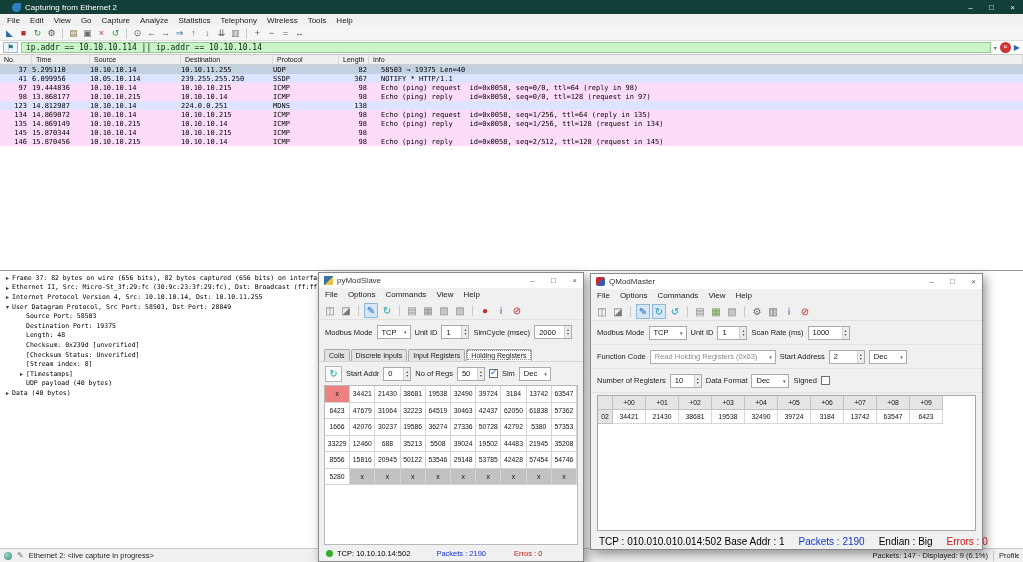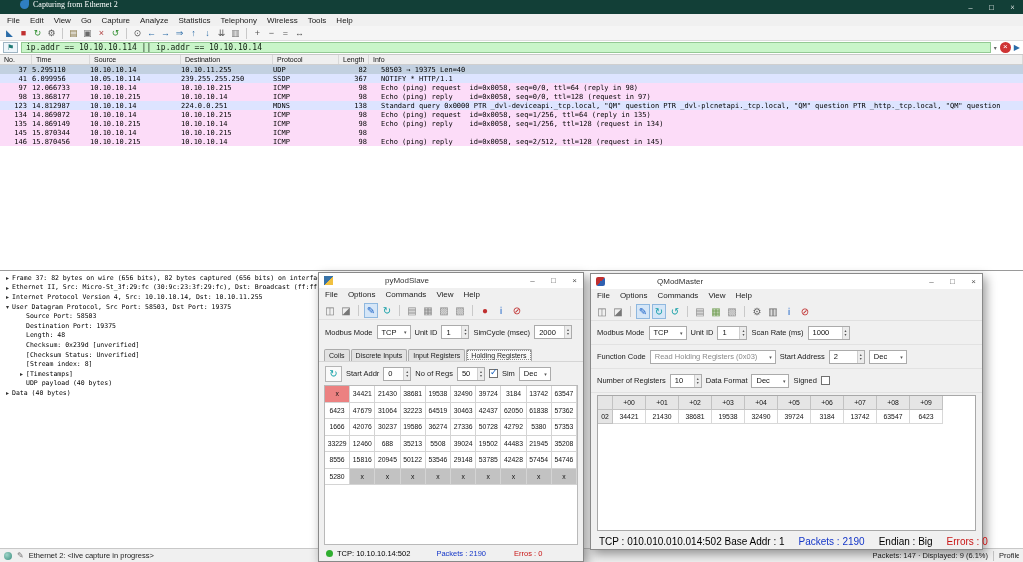--- a/index.html
+++ b/index.html
@@ -1,21 +1,21 @@
 <!DOCTYPE html>
 <html><head>
 <meta charset="utf-8">
 <style>
   *{margin:0;padding:0;box-sizing:border-box;}
   html,body{width:1023px;height:562px;overflow:hidden;}
   body{font-family:"Liberation Sans",sans-serif;background:#d4d0c8;position:relative;}
 
   
   .ws{position:absolute;left:0;top:0;width:1023px;height:562px;background:#fff;display:flex;flex-direction:column;z-index:1;}
-  .ws-titlebar{flex:0 0 14px;background:#123f37;color:#fff;display:flex;align-items:flex-start;padding-left:20px;gap:4px;font-size:8px;font-family:Liberation Serif, serif;}
+  .ws-titlebar{flex:0 0 14px;background:#123f37;color:#fff;display:flex;align-items:center;padding-left:12px;gap:4px;font-size:8px;}
   .ws-appicon{width:9px;height:9px;background:#2f7fc1;border-radius:50% 0 50% 50%;display:inline-block;}
   .ws-title{flex:1;white-space:nowrap;}
   .win-controls{display:flex;height:100%;}
   .win-btn{width:21px;display:flex;align-items:center;justify-content:center;font-size:8px;}
   .ws-menubar{flex:0 0 12px;background:#f0f0f0;display:flex;align-items:center;font-size:8px;color:#1a1a1a;padding-left:2px;}
   .menu-item{padding:0 5px;white-space:nowrap;}
   .ws-toolbar{flex:0 0 15px;background:#f5f5f5;border-bottom:1px solid #dcdcdc;display:flex;align-items:center;padding-left:3px;gap:1px;}
   .tb-icon{min-width:13px;height:13px;display:inline-flex;align-items:center;justify-content:center;font-size:9px;line-height:13px;border:1px solid transparent;}
   .tb-icon.active{background:#d5e6f7;border:1px solid #8fb8df;}
   .tb-sep{width:1px;height:11px;background:#c9c9c9;margin:0 3px;display:inline-block;}
@@ -51,21 +51,21 @@
   .ws-statusbar{flex:0 0 14px;background:#f0f0f0;border-top:1px solid #c8c8c8;display:flex;align-items:center;font-size:7.5px;color:#222;padding:0 4px;gap:5px;}
   .sb-expert{width:8px;height:8px;border-radius:50%;background:radial-gradient(circle at 35% 35%,#9fd4c8,#3a8f7f);display:inline-block;}
   .sb-comment{color:#777;font-size:8px;}
   .sb-spacer{flex:1;}
   .sb-sep{width:1px;height:10px;background:#c4c4c4;}
   .sb-profile{width:20px;overflow:hidden;white-space:nowrap;}
 
   
   .subwin{position:absolute;background:#f0f0f0;border:1px solid #898989;box-shadow:3px 4px 10px rgba(0,0,0,.4);display:flex;flex-direction:column;z-index:5;}
   .sub-titlebar{flex:0 0 15px;background:#ffffff;display:flex;align-items:center;padding-left:5px;gap:4px;font-size:8px;color:#333;}
-  .sub-title{flex:1;white-space:nowrap;margin-left:48px;}
+  .sub-title{flex:1;white-space:nowrap;}
   .sub-btn{width:17px;display:flex;align-items:center;justify-content:center;color:#555;font-size:8px;}
   .sub-menubar{flex:0 0 13px;background:#f0f0f0;display:flex;align-items:center;font-size:8px;color:#222;padding-left:1px;}
   .sub-toolbar{flex:0 0 19px;background:#f0f0f0;border-bottom:1px solid #e0e0e0;display:flex;align-items:center;padding-left:4px;gap:2px;}
   .sub-toolbar .tb-icon{min-width:14px;height:15px;font-size:10px;}
   .bar{display:flex;align-items:center;gap:4px;padding:0 6px;background:#f0f0f0;}
   .field-label{font-size:7.5px;color:#1a1a1a;white-space:nowrap;}
   .combo{background:#fff;border:1px solid #ababab;height:14px;display:inline-flex;align-items:center;justify-content:space-between;padding:0 3px 0 4px;font-size:7.5px;color:#111;white-space:nowrap;overflow:hidden;}
   .combo .caret{font-size:5px;color:#555;margin-left:3px;}
   .combo.grayed{color:#8a8a8a;}
   .spin{background:#fff;border:1px solid #ababab;height:14px;display:inline-flex;align-items:center;justify-content:space-between;padding-left:4px;font-size:7.5px;color:#111;}
@@ -185,21 +185,21 @@
           <div class="pc c-no">41</div>
           <div class="pc c-time">6.099956</div>
           <div class="pc c-src">10.05.10.114</div>
           <div class="pc c-dst">239.255.255.250</div>
           <div class="pc c-proto">SSDP</div>
           <div class="pc c-len">367</div>
           <div class="pc c-info">NOTIFY * HTTP/1.1</div>
         </div>
         <div class="prow icmp">
           <div class="pc c-no">97</div>
-          <div class="pc c-time">12.066733</div>
+          <div class="pc c-time">19.444836</div>
           <div class="pc c-src">10.10.10.14</div>
           <div class="pc c-dst">10.10.10.215</div>
           <div class="pc c-proto">ICMP</div>
           <div class="pc c-len">98</div>
           <div class="pc c-info">Echo (ping) request  id=0x0058, seq=0/0, ttl=64 (reply in 98)</div>
         </div>
         <div class="prow icmp">
           <div class="pc c-no">98</div>
           <div class="pc c-time">13.868177</div>
           <div class="pc c-src">10.10.10.215</div>
@@ -208,21 +208,20 @@
           <div class="pc c-len">98</div>
           <div class="pc c-info">Echo (ping) reply    id=0x0058, seq=0/0, ttl=128 (request in 97)</div>
         </div>
         <div class="prow udp">
           <div class="pc c-no">123</div>
           <div class="pc c-time">14.812987</div>
           <div class="pc c-src">10.10.10.14</div>
           <div class="pc c-dst">224.0.0.251</div>
           <div class="pc c-proto">MDNS</div>
           <div class="pc c-len">138</div>
-          <div class="pc c-info">Standard query 0x0000 PTR _dvl-deviceapi._tcp.local, "QM" question PTR _dvl-plcnetapi._tcp.local, "QM" question PTR _http._tcp.local, "QM" question</div>
         </div>
         <div class="prow icmp">
           <div class="pc c-no">134</div>
           <div class="pc c-time">14.869072</div>
           <div class="pc c-src">10.10.10.14</div>
           <div class="pc c-dst">10.10.10.215</div>
           <div class="pc c-proto">ICMP</div>
           <div class="pc c-len">98</div>
           <div class="pc c-info">Echo (ping) request  id=0x0058, seq=1/256, ttl=64 (reply in 135)</div>
         </div>
@@ -252,21 +251,21 @@
           <div class="pc c-len">98</div>
           <div class="pc c-info">Echo (ping) reply    id=0x0058, seq=2/512, ttl=128 (request in 145)</div>
         </div>
       </div>
   </div>
   <div class="ws-details">
     <div id="detail-lines">
         <div class="dline depth0"><span class="darrow">▸</span><span>Frame 37: 82 bytes on wire (656 bits), 82 bytes captured (656 bits) on interfac</span></div>
         <div class="dline depth0"><span class="darrow">▸</span><span>Ethernet II, Src: Micro-St_3f:29:fc (30:9c:23:3f:29:fc), Dst: Broadcast (ff:ff:</span></div>
         <div class="dline depth0"><span class="darrow">▸</span><span>Internet Protocol Version 4, Src: 10.10.10.14, Dst: 10.10.11.255</span></div>
-        <div class="dline depth0"><span class="darrow">▾</span><span>User Datagram Protocol, Src Port: 58503, Dst Port: 19375</span></div>
+        <div class="dline depth0"><span class="darrow">▾</span><span>User Datagram Protocol, Src Port: 58503, Dst Port: 28849</span></div>
         <div class="dline depth1"><span class="darrow"></span><span>Source Port: 58503</span></div>
         <div class="dline depth1"><span class="darrow"></span><span>Destination Port: 19375</span></div>
         <div class="dline depth1"><span class="darrow"></span><span>Length: 48</span></div>
         <div class="dline depth1"><span class="darrow"></span><span>Checksum: 0x239d [unverified]</span></div>
         <div class="dline depth1"><span class="darrow"></span><span>[Checksum Status: Unverified]</span></div>
         <div class="dline depth1"><span class="darrow"></span><span>[Stream index: 8]</span></div>
         <div class="dline depth1"><span class="darrow">▸</span><span>[Timestamps]</span></div>
         <div class="dline depth1"><span class="darrow"></span><span>UDP payload (40 bytes)</span></div>
         <div class="dline depth0"><span class="darrow">▸</span><span>Data (40 bytes)</span></div>
       </div>

